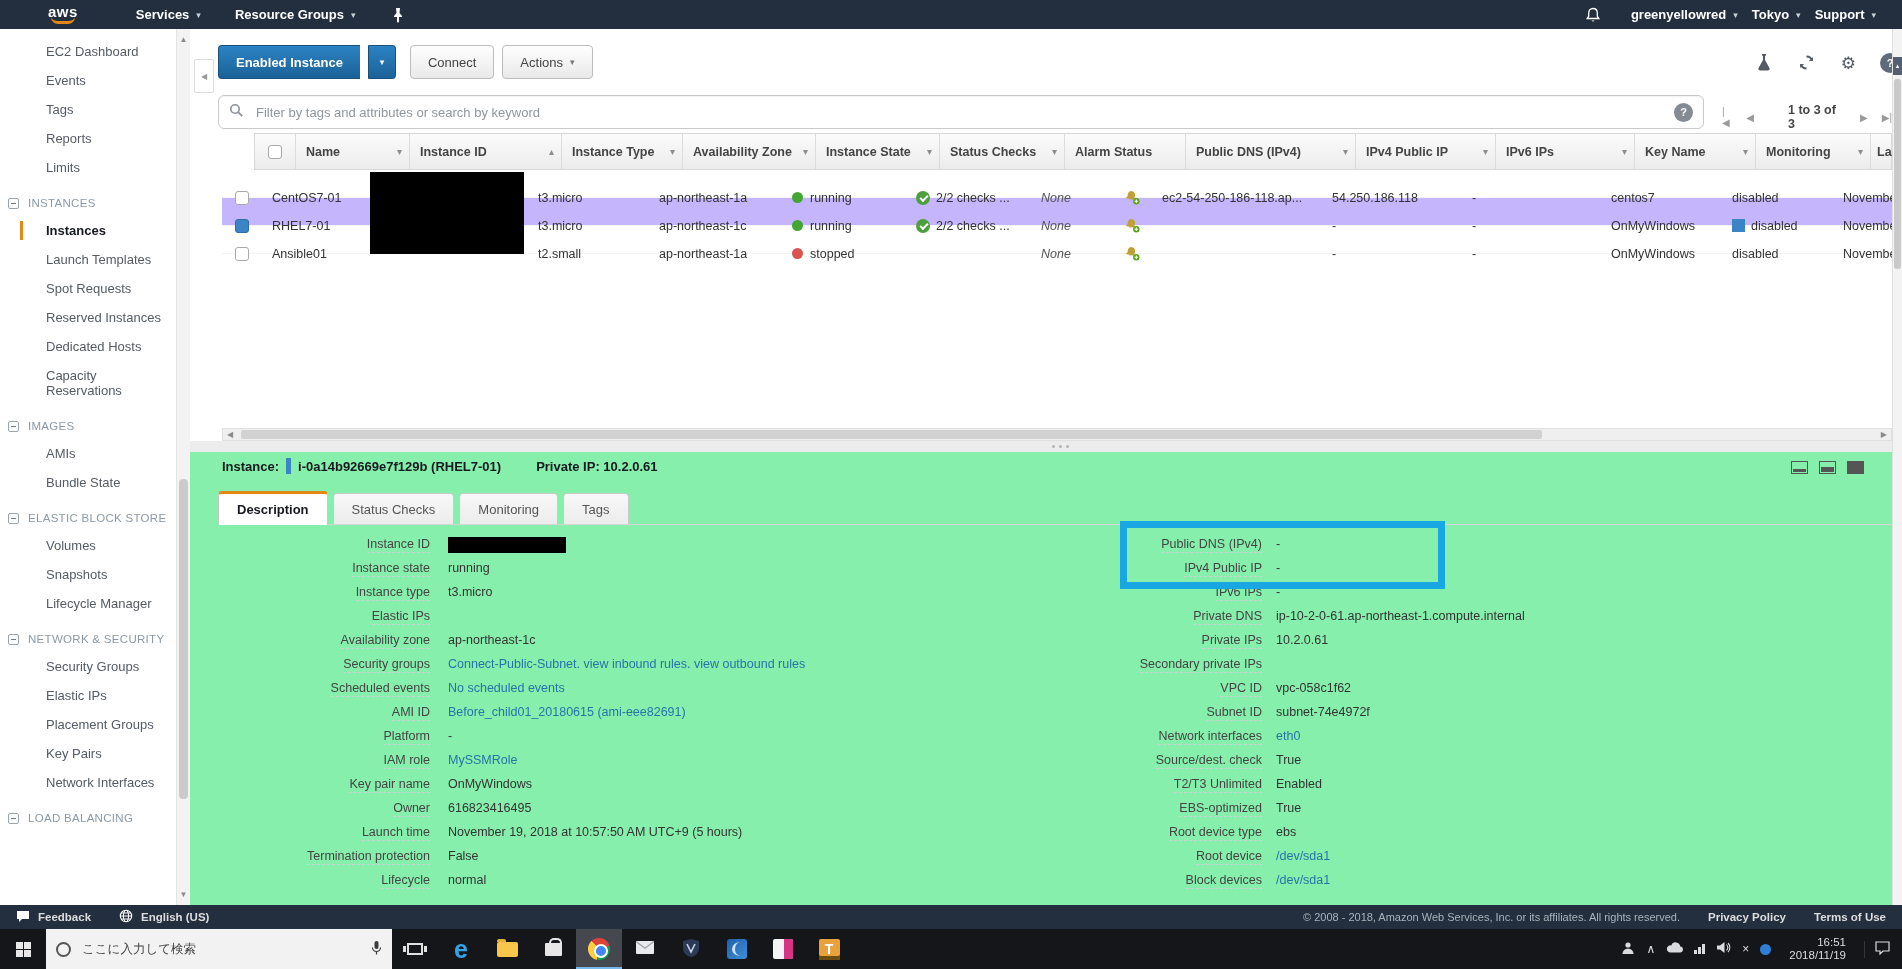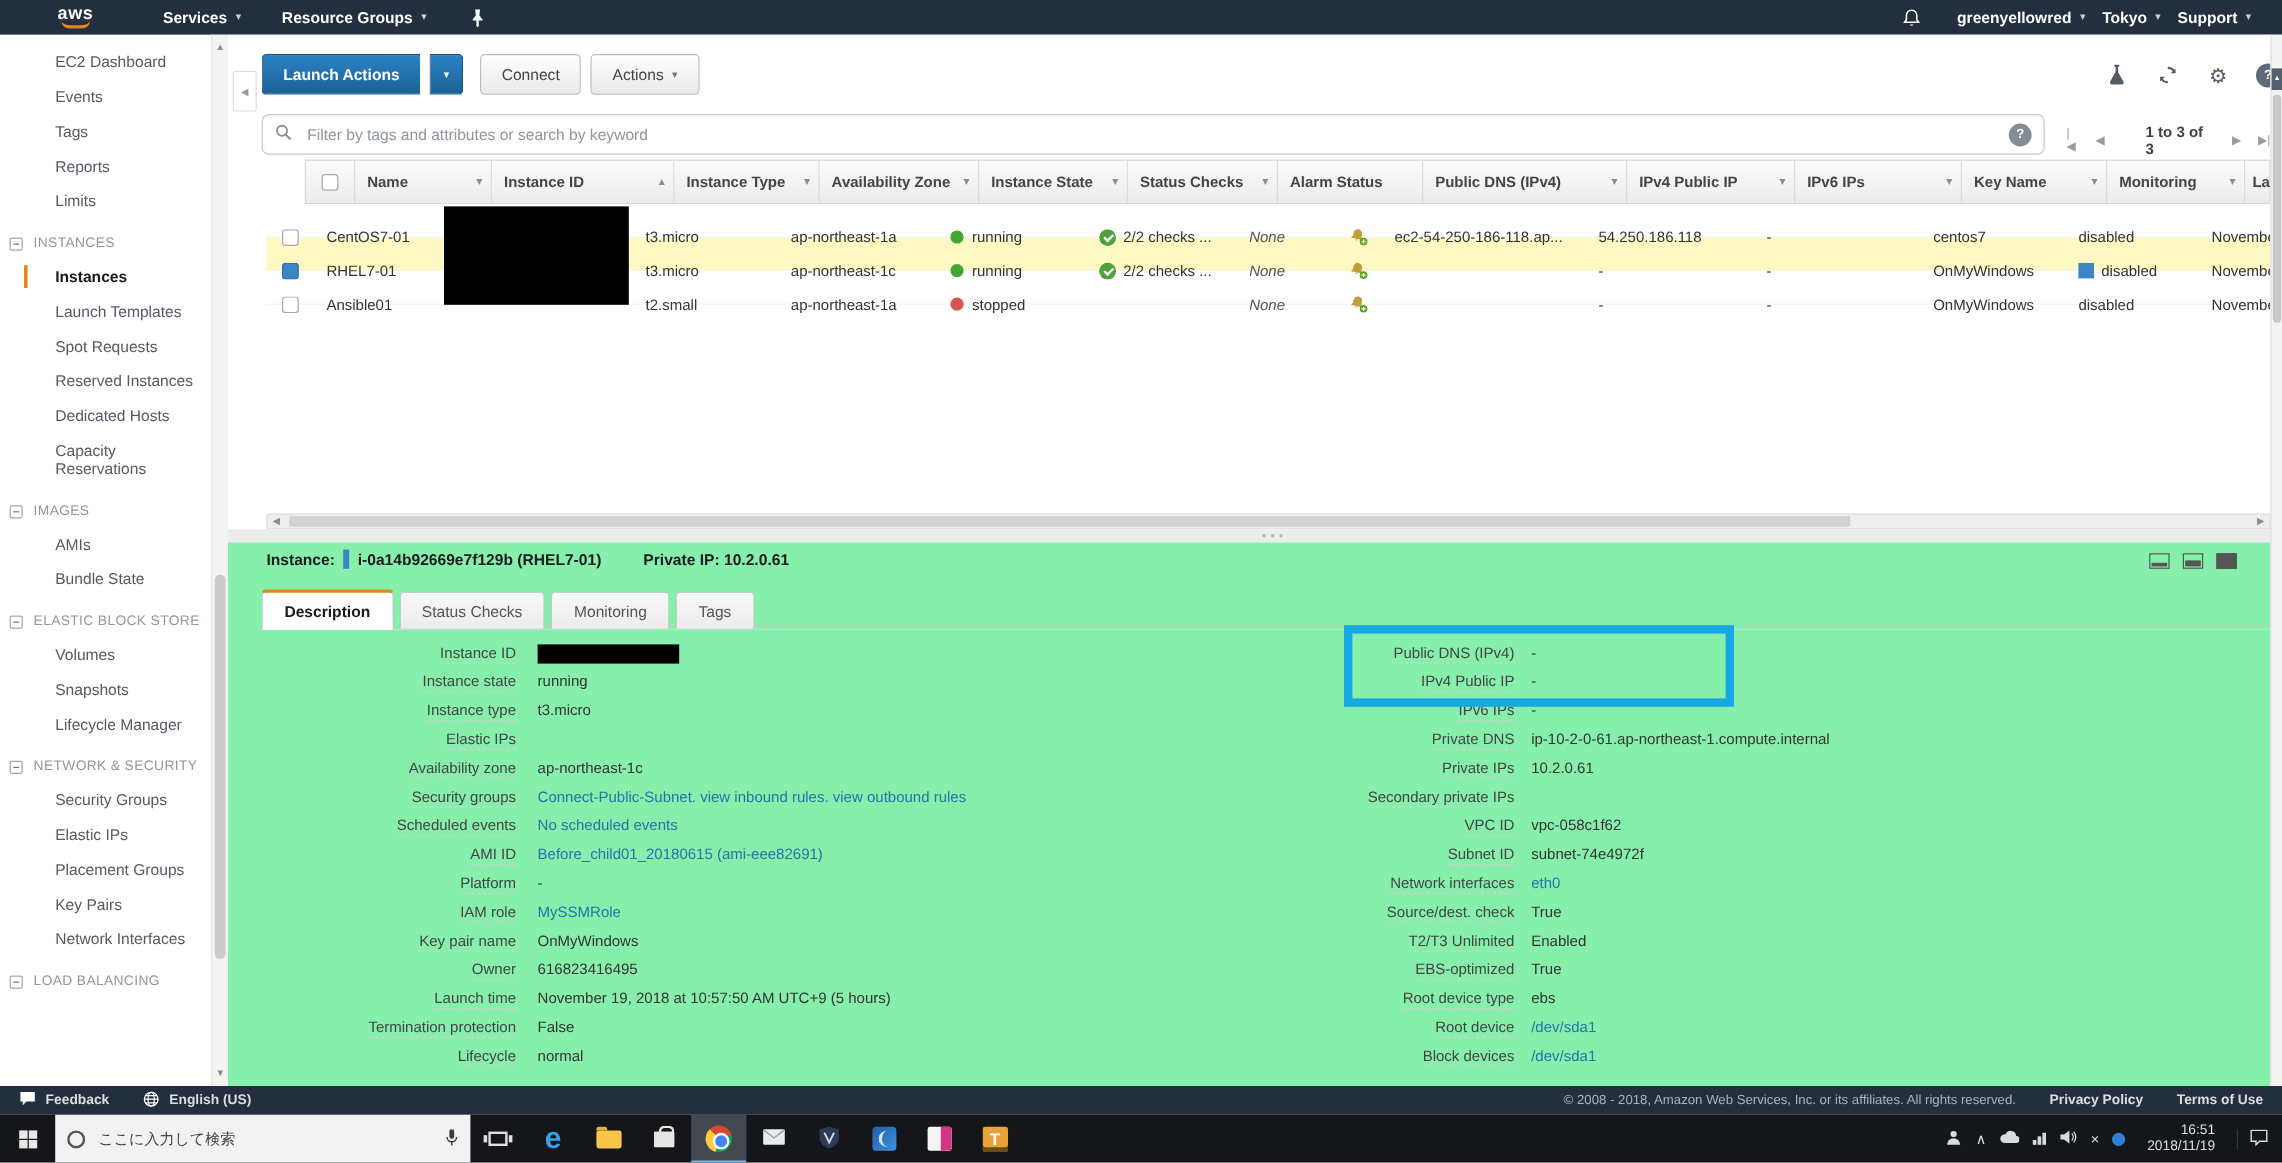--- a/index.html
+++ b/index.html
@@ -70,21 +70,21 @@
   .pager span{cursor:pointer;}
 
   
   .grid{position:absolute;left:32px;top:104px;width:1670px;}
   .thead{display:flex;height:37px;background:linear-gradient(#fbfbfb,#ececec);border:1px solid #d7d7d7;margin-left:32px;}
   .th{flex:none;display:flex;align-items:center;padding-left:10px;font-weight:700;font-size:12.5px;color:#444;
       border-left:1px solid #dcdcdc;overflow:hidden;white-space:nowrap;cursor:pointer;}
   .th:first-child{border-left:none;}
   .th .scaret{margin-left:auto;margin-right:7px;font-size:10px;color:#8d8d8d;}
   .trow{display:flex;height:28px;align-items:center;border-bottom:1px solid #f4f4f4;cursor:pointer;background:#fff;}
-  .trow.sel{background:#fef9c3;}
+  .trow.sel{background:#c4b5fd;}
   .tc{flex:none;padding-left:10px;font-size:12.5px;color:#333;white-space:nowrap;overflow:hidden;display:flex;align-items:center;margin-top:28px;}
   .c-cb{width:40px;justify-content:center;padding-left:0;}
   .c-name{width:114px;}.c-id{width:152px;}.c-type{width:121px;}.c-az{width:133px;}.c-state{width:124px;}
   .c-checks{width:125px;}.c-alarm{width:121px;}.c-dns{width:170px;}.c-ip{width:140px;}.c-ipv6{width:139px;}
   .c-key{width:121px;}.c-mon{width:115px;}.c-launch{width:55px;padding-left:6px;}
   .cb{width:14px;height:14px;border:1px solid #a9a9a9;border-radius:3px;background:#fff;cursor:pointer;}
   .cb.on{background:#3b85c6;border-color:#2f6da5;}
   .dot{flex:none;width:11px;height:11px;border-radius:50%;background:#d9534f;margin-right:7px;}
   .dot.ok{background:#43a532;}
   .chk{display:none;position:relative;flex:none;width:14px;height:14px;border-radius:50%;background:#4e9f3d;margin-right:6px;}
@@ -330,21 +330,21 @@
       <span class="thumb"></span>
       <span class="sarr" style="bottom:6px;">▼</span>
     </div>
 
     <div class="main">
       <div class="collapse-tab">
         <span>◀</span>
       </div>
 
       <div class="toolbar">
-        <div class="btn-primary">Launch Actions</div>
+        <div class="btn-primary">Enabled Instance</div>
         <div class="btn-primary-caret">
           <span>▾</span>
         </div>
         <div class="btn">Connect</div>
         <div class="btn">
           <span>Actions</span>
           <span class="bcaret">▾</span>
         </div>
       </div>
       <div class="iconbar">

